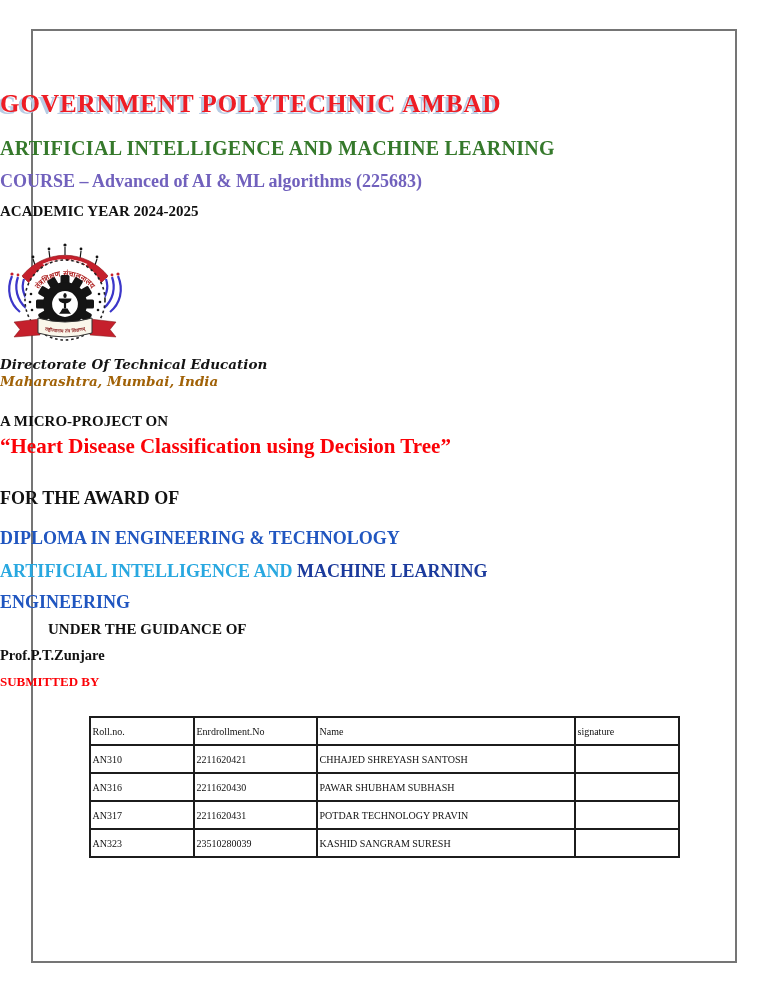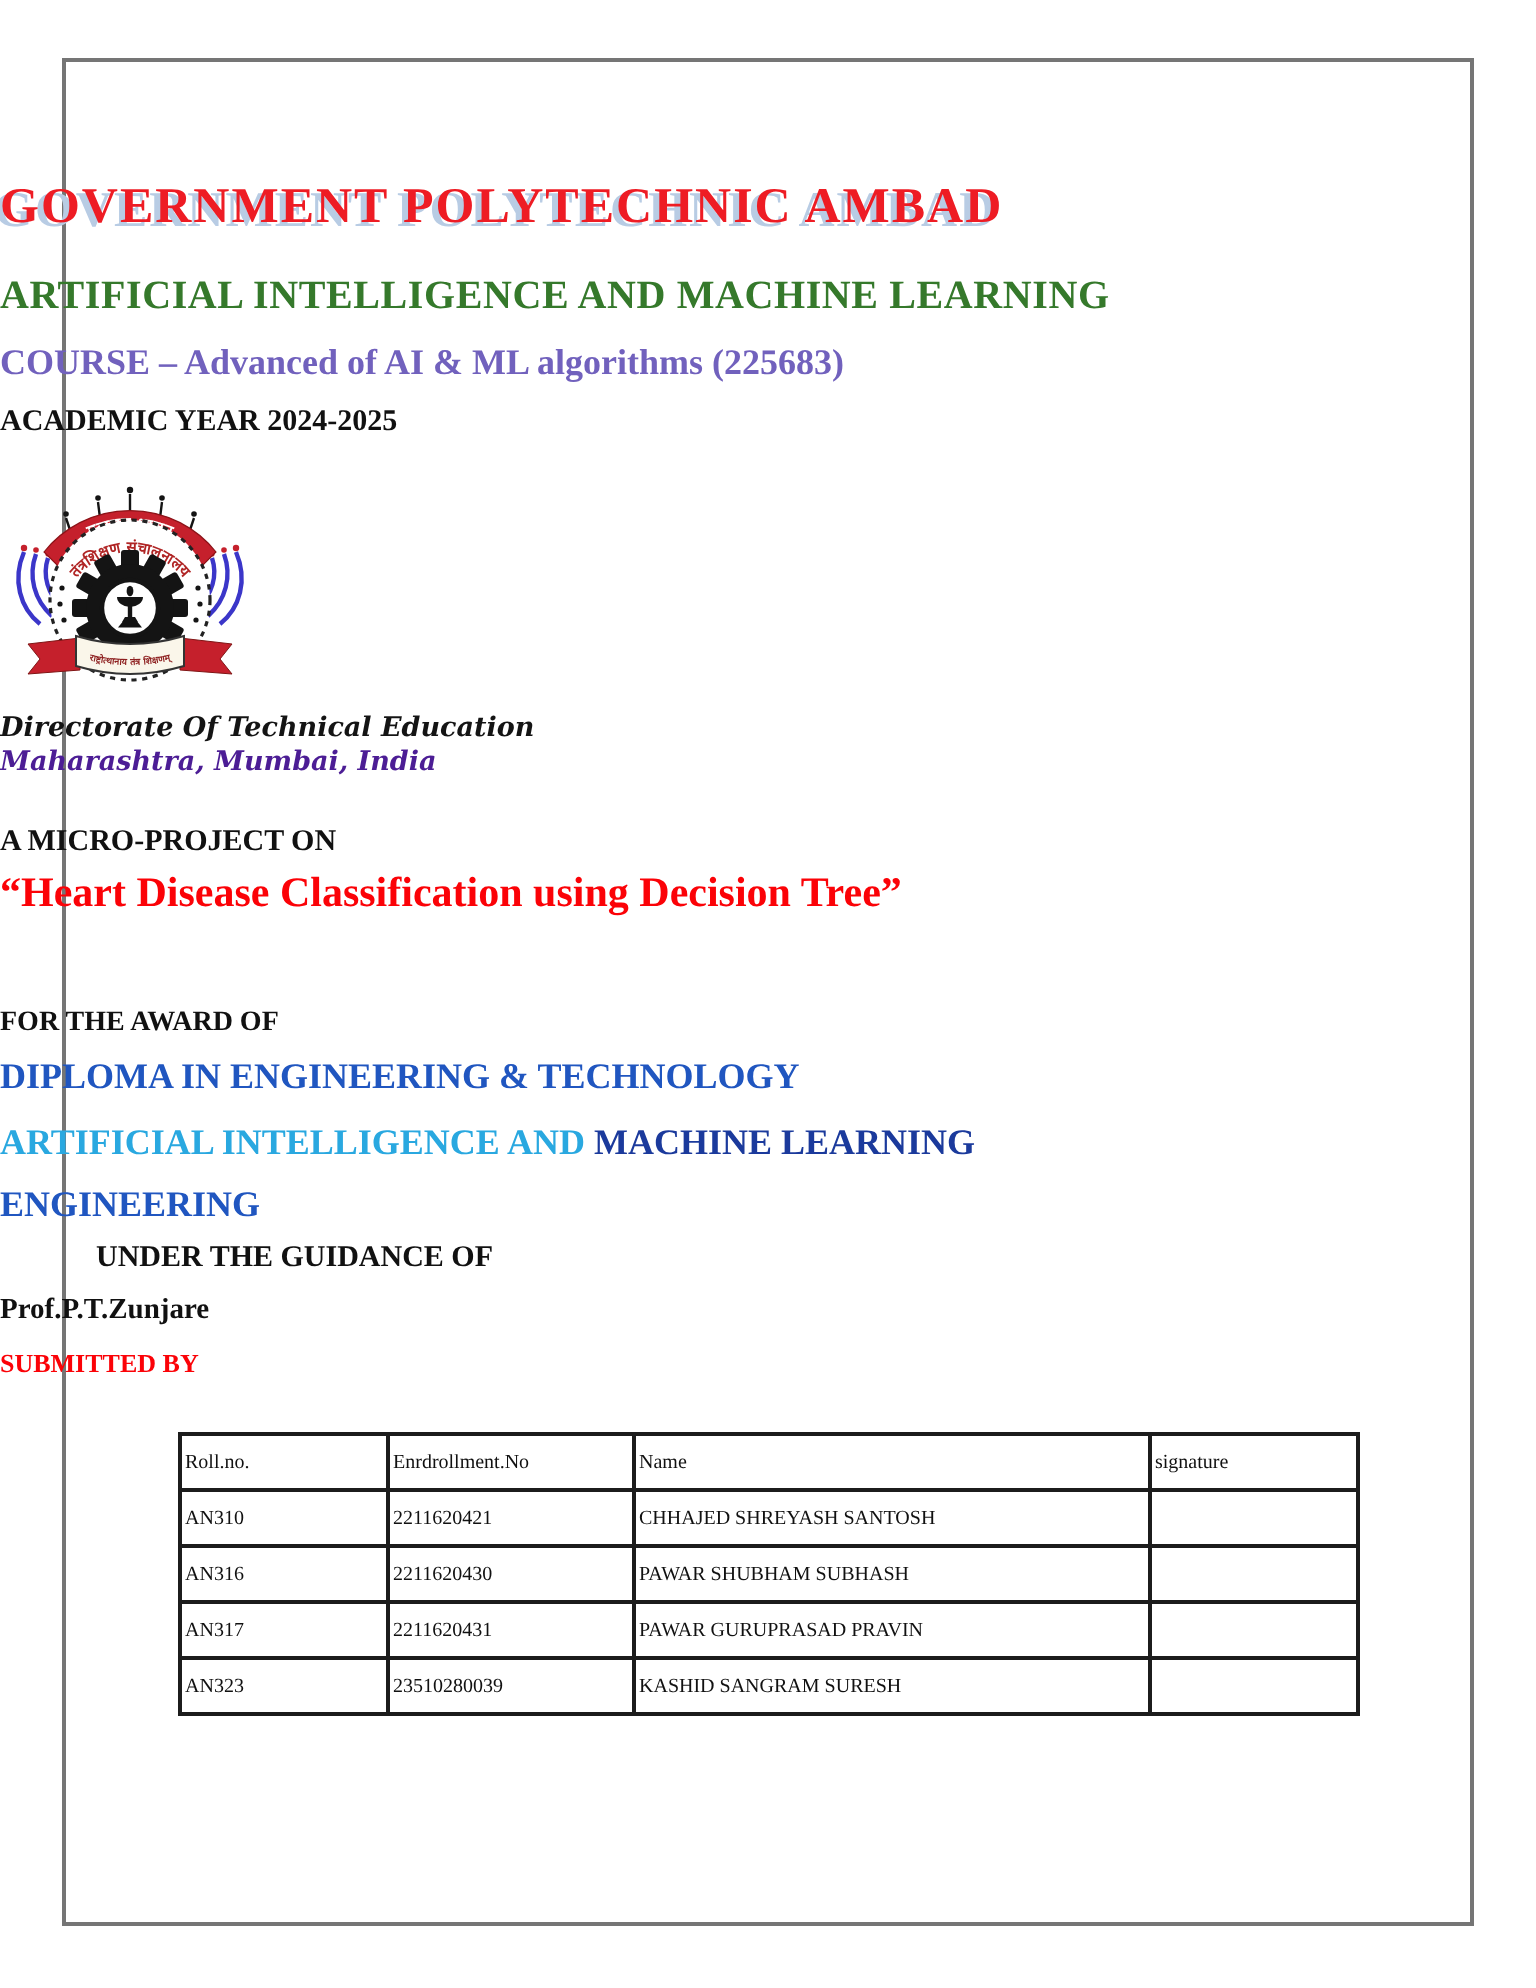--- a/index.html
+++ b/index.html
@@ -14,24 +14,24 @@
   .cline{position:absolute;left:0;right:0;text-align:left;line-height:1.12;white-space:nowrap;}
   .institute{
     top:90px;font-size:25px;letter-spacing:1px;color:var(--institute-red,#ee1c24);
     text-shadow:-3px 2px 0 var(--shadow-blue,#b8cce4);
   }
   .dept{top:137px;font-size:20px;letter-spacing:.3px;color:var(--dept-green,#35792b);}
   .course{top:171px;font-size:18px;color:var(--course-purple,#7161bd);}
   .year{top:203px;font-size:15px;color:#111;}
   .logo-wrap{top:234px;}
   .caption1{top:357px;font-family:"DejaVu Serif",serif;font-style:italic;font-size:13.5px;color:#141414;}
-  .caption2{top:374px;font-family:"DejaVu Serif",serif;font-style:italic;font-size:13.5px;color:#4c1d95;}
+  .caption2{top:374px;font-family:"DejaVu Serif",serif;font-style:italic;font-size:13.5px;color:#a16207;}
   .micro{top:413px;font-size:15px;}
   .heart{top:435px;font-size:21px;color:var(--project-red,#fb0207);}
-  .award{top:504px;font-size:14px;}
+  .award{top:488px;font-size:18px;}
   .diploma{top:528px;font-size:18px;color:var(--diploma-blue,#2056c0);}
   .aiml{top:561px;font-size:18px;}
   .aiml .part1{color:var(--aiml-cyan,#29a8e0);}
   .aiml .part2{color:var(--ml-navy,#1b3a9c);margin-top:41px;}
   .engineering{top:592px;font-size:18px;color:var(--diploma-blue,#2056c0);}
   .guidance{top:621px;font-size:15px;padding-left:48px;}
   .prof{top:647px;font-size:14.5px;}
   .submitted{top:675px;font-size:13px;color:var(--submitted-red,#fb0207);}
   .table-wrap{position:absolute;left:0;right:0;top:716px;text-align:center;}
   table.members{border-collapse:collapse;margin:0 auto;table-layout:fixed;width:589px;}
@@ -186,21 +186,21 @@
           </tr>
           <tr>
             <td>AN316</td>
             <td>2211620430</td>
             <td>PAWAR SHUBHAM SUBHASH</td>
             <td></td>
           </tr>
           <tr>
             <td>AN317</td>
             <td>2211620431</td>
-            <td>PAWAR GURUPRASAD PRAVIN</td>
+            <td>POTDAR TECHNOLOGY PRAVIN</td>
             <td></td>
           </tr>
           <tr>
             <td>AN323</td>
             <td>23510280039</td>
             <td>KASHID SANGRAM SURESH</td>
             <td></td>
           </tr>
         </tbody>
     </table>

